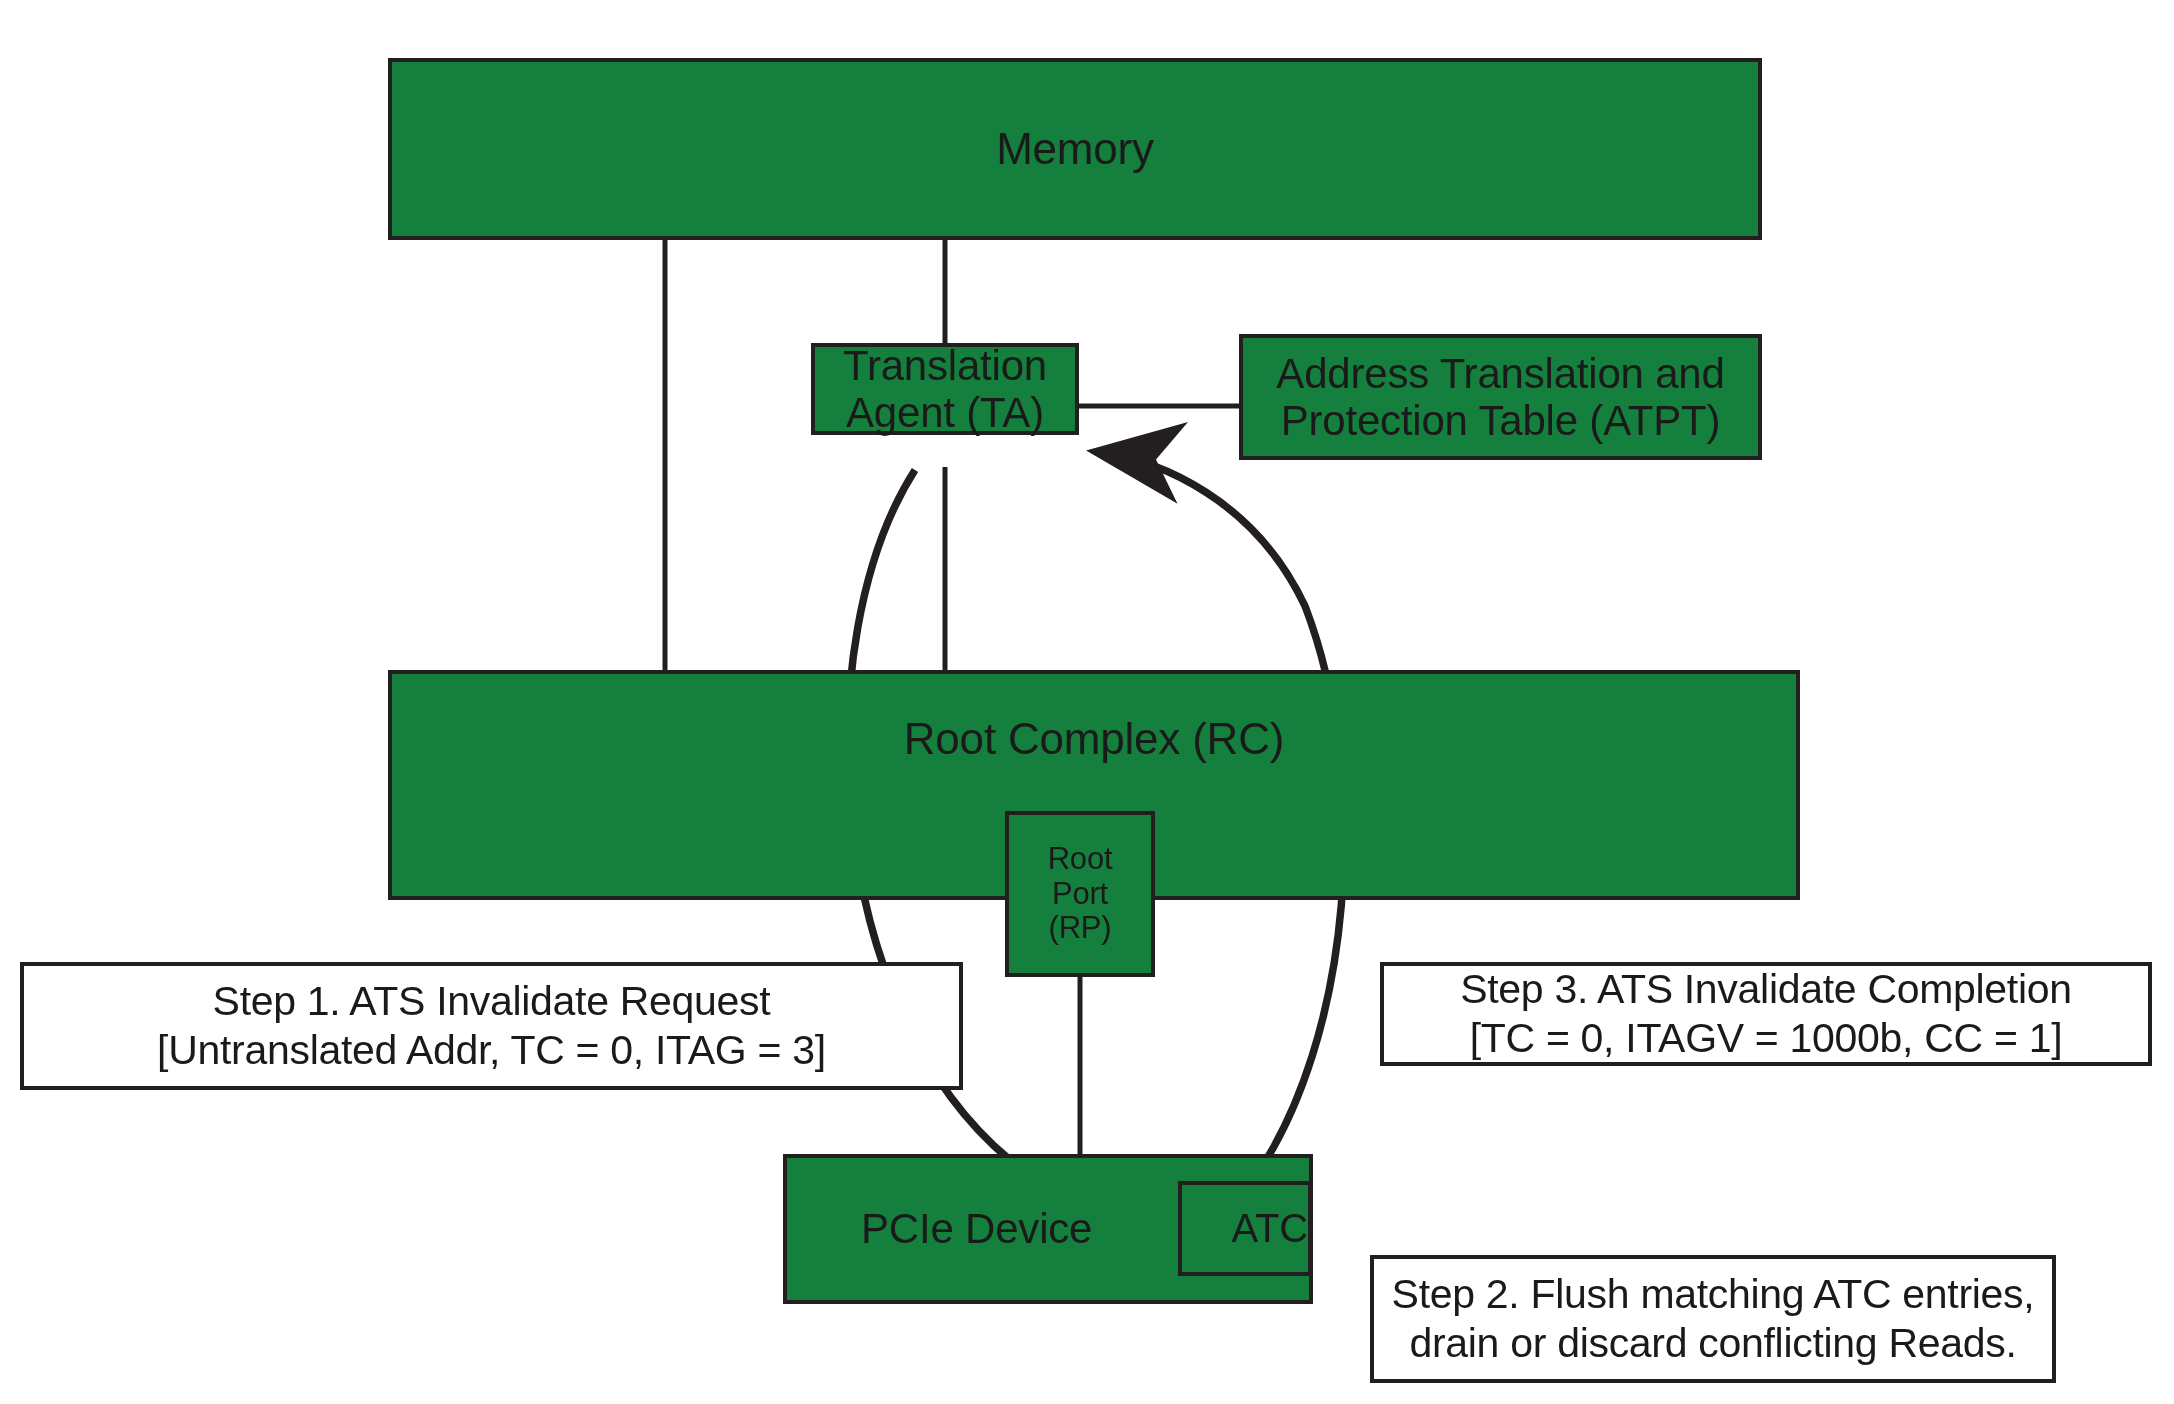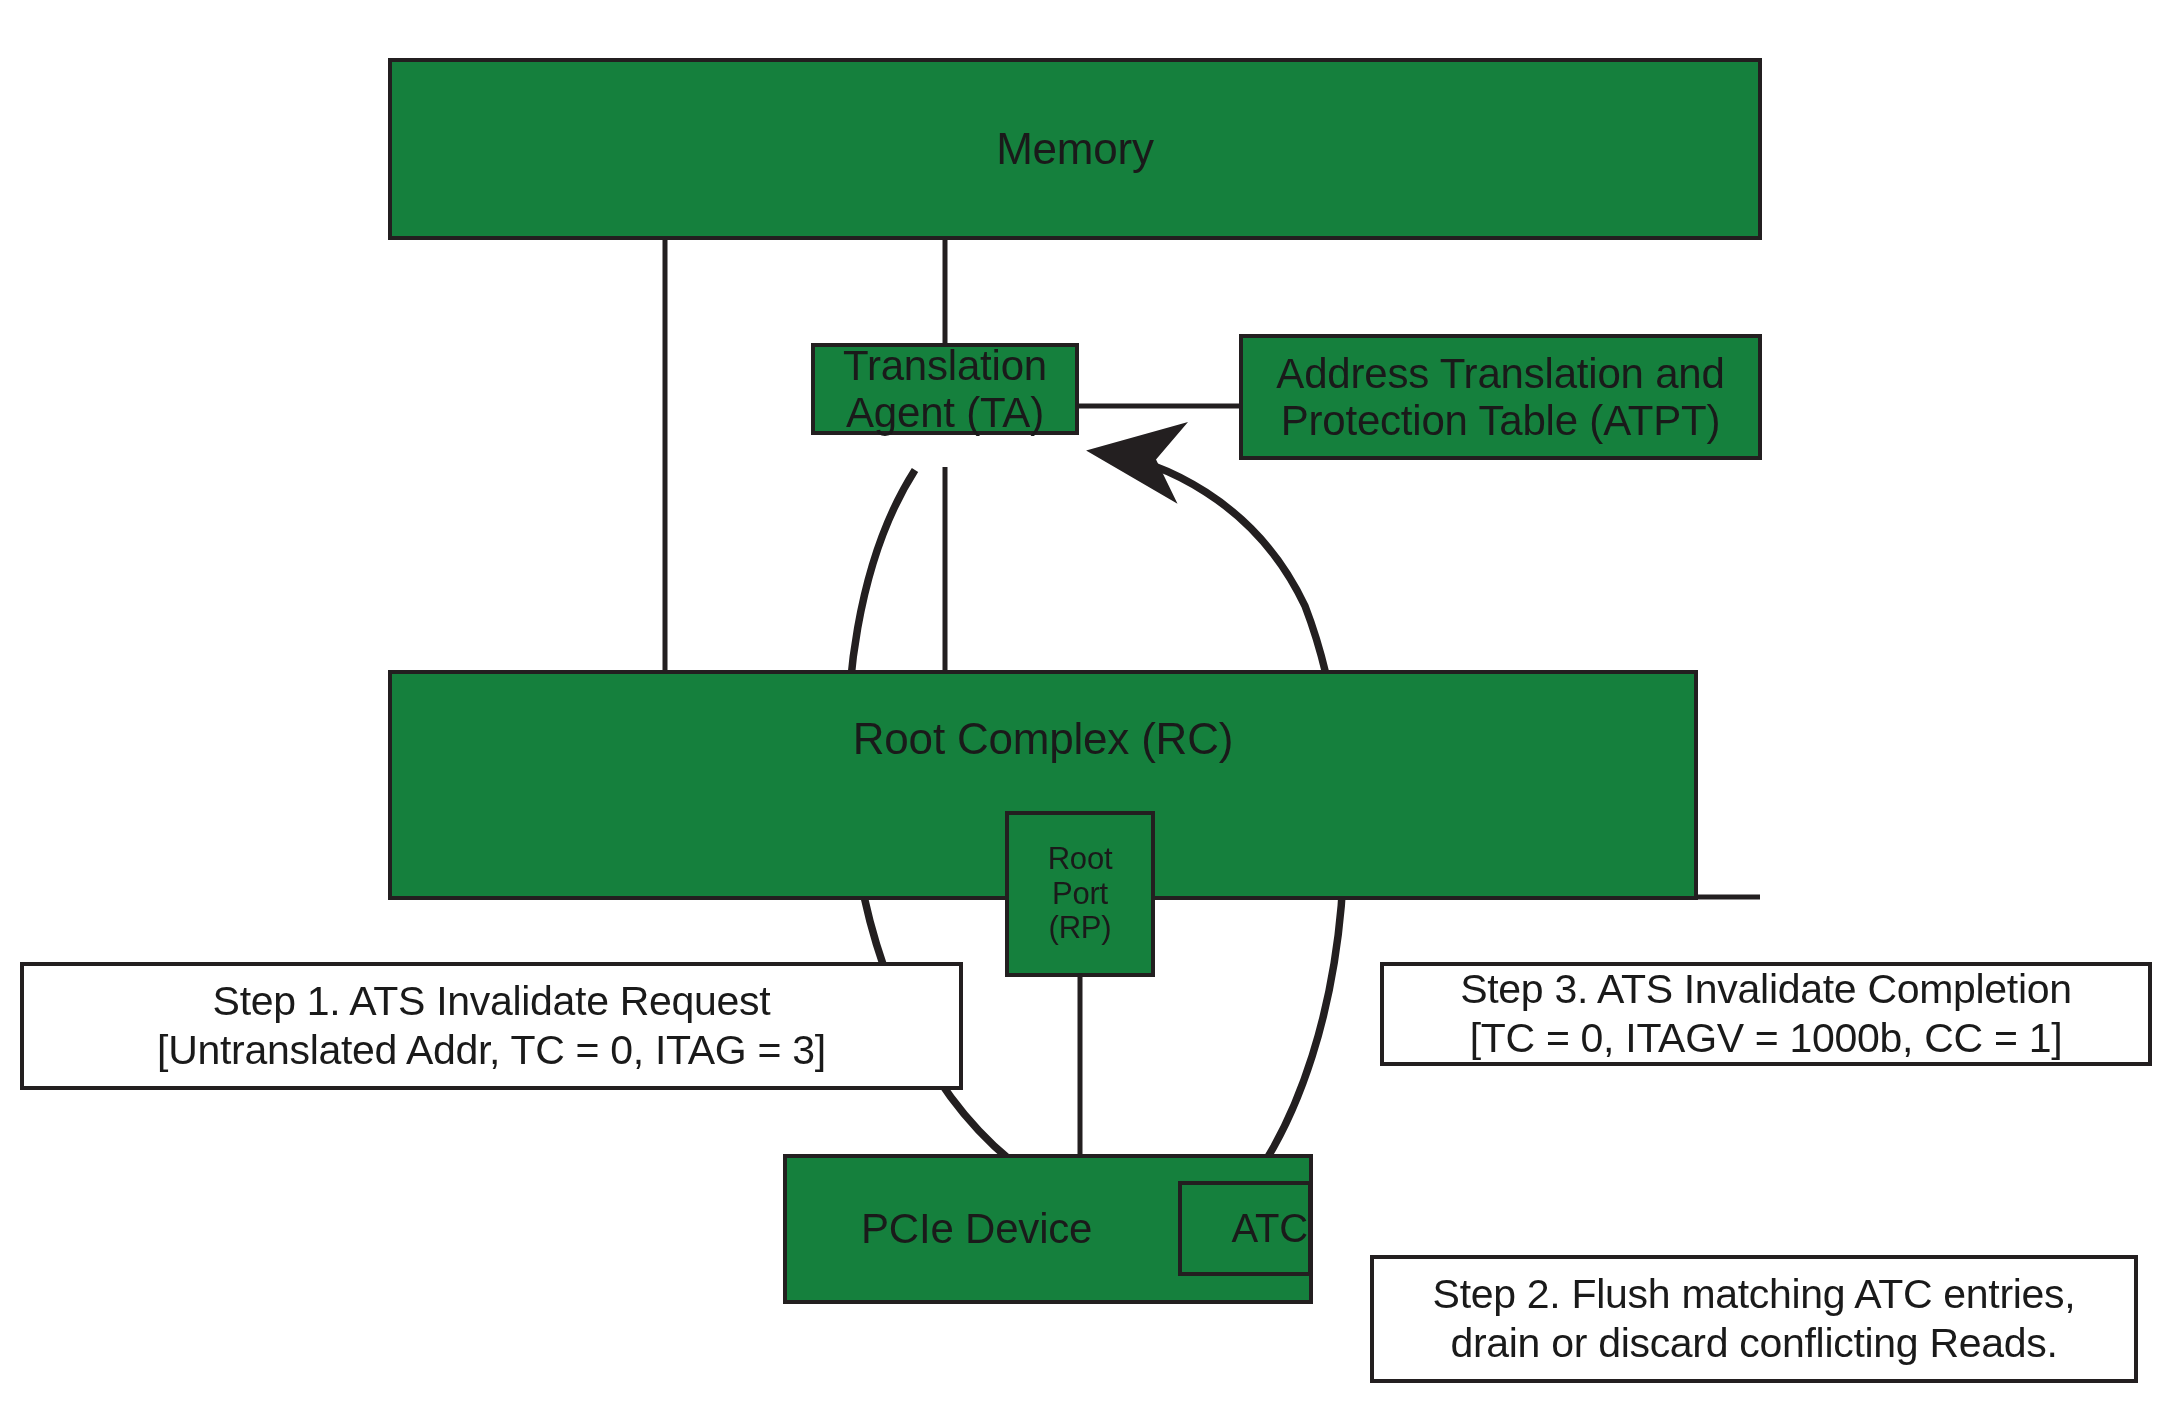--- a/index.html
+++ b/index.html
@@ -51,21 +51,21 @@
   #node-translation-agent {
     left: 811px; top: 343px; width: 268px; height: 92px;
     font-size: 42px;
     z-index: 5;
   }
   #node-atpt {
     left: 1239px; top: 334px; width: 523px; height: 126px;
     font-size: 42px;
   }
   #node-root-complex {
-    left: 388px; top: 670px; width: 1310px; height: 230px;
+    left: 388px; top: 670px; width: 1412px; height: 230px;
     font-size: 44px;
     align-items: flex-start;
     padding-top: 40px;
   }
   #node-root-port {
     left: 1005px; top: 811px; width: 150px; height: 166px;
     font-size: 31px;
     z-index: 6;
   }
   #node-pcie-device {
@@ -99,21 +99,21 @@
     white-space: pre-line;
     letter-spacing: -0.3px;
   }
   #callout-step1 {
     left: 20px; top: 962px; width: 943px; height: 128px;
   }
   #callout-step3 {
     left: 1380px; top: 962px; width: 772px; height: 104px;
   }
   #callout-step2 {
-    left: 1370px; top: 1255px; width: 768px; height: 128px;
+    left: 1370px; top: 1255px; width: 686px; height: 128px;
   }
 </style>
 </head>
 <body>
 
 <div id="diagram-root">
 
   <svg id="wires" viewBox="0 0 2174 1404">
     <defs>
       <marker id="arrowhead" markerWidth="13" markerHeight="11" refX="11.4" refY="5.5" orient="auto" markerUnits="strokeWidth">

